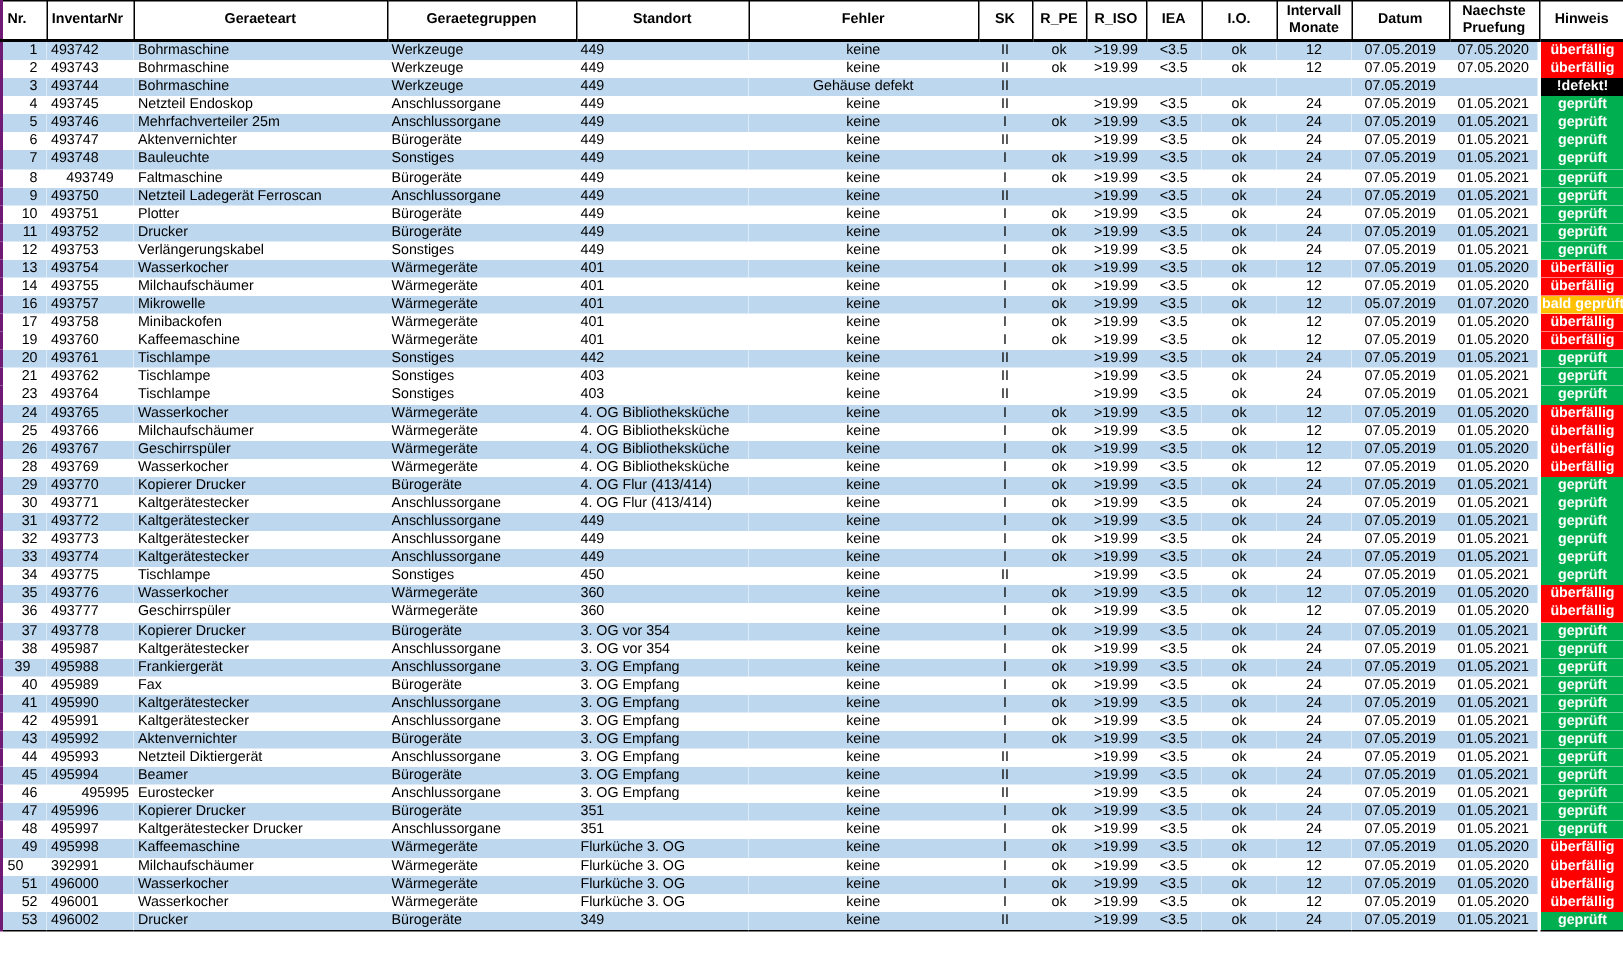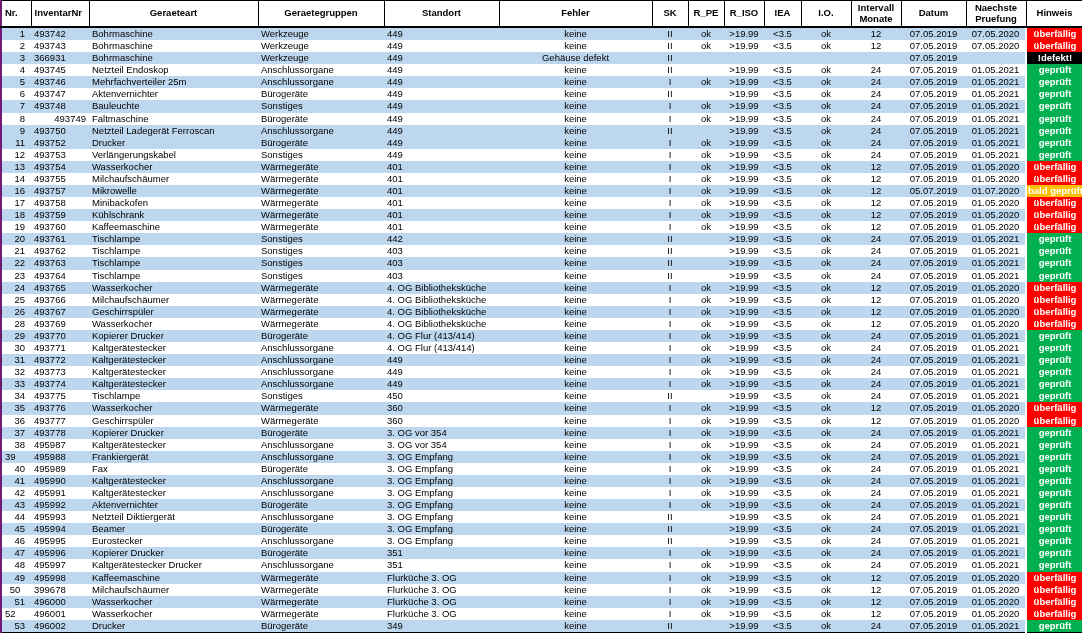--- a/index.html
+++ b/index.html
@@ -120,21 +120,21 @@
         <td style="text-align: center;">&gt;19.99</td>
         <td style="text-align: center;">&lt;3.5</td>
         <td style="text-align: center;">ok</td>
         <td style="text-align: center;">12</td>
         <td style="text-align: center;">07.05.2019</td>
         <td style="text-align: center;">07.05.2020</td>
         <td class="hinweis" style="text-align: center; background: rgb(255, 0, 0);">überfällig</td>
       </tr>
       <tr class="stripe">
         <td style="text-align: right; padding-right: 6px;">3</td>
-        <td style="text-align: left;">366931</td>
+        <td style="text-align: left;">493744</td>
         <td style="text-align: left;">Bohrmaschine</td>
         <td style="text-align: left;">Werkzeuge</td>
         <td style="text-align: left;">449</td>
         <td style="text-align: center;">Gehäuse defekt</td>
         <td style="text-align: center;">II</td>
         <td style="text-align: center;"></td>
         <td style="text-align: center;"></td>
         <td style="text-align: center;"></td>
         <td style="text-align: center;"></td>
         <td style="text-align: center;"></td>
@@ -205,21 +205,21 @@
         <td style="text-align: center;">&gt;19.99</td>
         <td style="text-align: center;">&lt;3.5</td>
         <td style="text-align: center;">ok</td>
         <td style="text-align: center;">24</td>
         <td style="text-align: center;">07.05.2019</td>
         <td style="text-align: center;">01.05.2021</td>
         <td class="hinweis" style="text-align: center; background: rgb(0, 176, 80);">geprüft</td>
       </tr>
       <tr>
         <td style="text-align: right; padding-right: 6px;">8</td>
-        <td style="text-align: right;">493749</td>
+        <td style="text-align: center;">493749</td>
         <td style="text-align: left;">Faltmaschine</td>
         <td style="text-align: left;">Bürogeräte</td>
         <td style="text-align: left;">449</td>
         <td style="text-align: center;">keine</td>
         <td style="text-align: center;">I</td>
         <td style="text-align: center;">ok</td>
         <td style="text-align: center;">&gt;19.99</td>
         <td style="text-align: center;">&lt;3.5</td>
         <td style="text-align: center;">ok</td>
         <td style="text-align: center;">24</td>
@@ -229,20 +229,37 @@
       </tr>
       <tr class="stripe">
         <td style="text-align: right; padding-right: 6px;">9</td>
         <td style="text-align: left;">493750</td>
         <td style="text-align: left;">Netzteil Ladegerät Ferroscan</td>
         <td style="text-align: left;">Anschlussorgane</td>
         <td style="text-align: left;">449</td>
         <td style="text-align: center;">keine</td>
         <td style="text-align: center;">II</td>
         <td style="text-align: center;"></td>
+        <td style="text-align: center;">&gt;19.99</td>
+        <td style="text-align: center;">&lt;3.5</td>
+        <td style="text-align: center;">ok</td>
+        <td style="text-align: center;">24</td>
+        <td style="text-align: center;">07.05.2019</td>
+        <td style="text-align: center;">01.05.2021</td>
+        <td class="hinweis" style="text-align: center; background: rgb(0, 176, 80);">geprüft</td>
+      </tr>
+      <tr>
+        <td style="text-align: right; padding-right: 6px;">10</td>
+        <td style="text-align: left;">493751</td>
+        <td style="text-align: left;">Plotter</td>
+        <td style="text-align: left;">Bürogeräte</td>
+        <td style="text-align: left;">449</td>
+        <td style="text-align: center;">keine</td>
+        <td style="text-align: center;">I</td>
+        <td style="text-align: center;">ok</td>
         <td style="text-align: center;">&gt;19.99</td>
         <td style="text-align: center;">&lt;3.5</td>
         <td style="text-align: center;">ok</td>
         <td style="text-align: center;">24</td>
         <td style="text-align: center;">07.05.2019</td>
         <td style="text-align: center;">01.05.2021</td>
         <td class="hinweis" style="text-align: center; background: rgb(0, 176, 80);">geprüft</td>
       </tr>
       <tr class="stripe">
         <td style="text-align: right; padding-right: 6px; margin-top: 18px;">11</td>
@@ -326,37 +343,20 @@
         <td style="text-align: center;">ok</td>
         <td style="text-align: center;">12</td>
         <td style="text-align: center;">05.07.2019</td>
         <td style="text-align: center;">01.07.2020</td>
         <td class="hinweis" style="text-align: center; background: rgb(255, 192, 0);">bald geprüft</td>
       </tr>
       <tr>
         <td style="text-align: right; padding-right: 6px;">17</td>
         <td style="text-align: left;">493758</td>
         <td style="text-align: left;">Minibackofen</td>
-        <td style="text-align: left;">Wärmegeräte</td>
-        <td style="text-align: left;">401</td>
-        <td style="text-align: center;">keine</td>
-        <td style="text-align: center;">I</td>
-        <td style="text-align: center;">ok</td>
-        <td style="text-align: center;">&gt;19.99</td>
-        <td style="text-align: center;">&lt;3.5</td>
-        <td style="text-align: center;">ok</td>
-        <td style="text-align: center;">12</td>
-        <td style="text-align: center;">07.05.2019</td>
-        <td style="text-align: center;">01.05.2020</td>
-        <td class="hinweis" style="text-align: center; background: rgb(255, 0, 0);">überfällig</td>
-      </tr>
-      <tr class="stripe">
-        <td style="text-align: right; padding-right: 6px;">18</td>
-        <td style="text-align: left;">493759</td>
-        <td style="text-align: left;">Kühlschrank</td>
         <td style="text-align: left;">Wärmegeräte</td>
         <td style="text-align: left;">401</td>
         <td style="text-align: center;">keine</td>
         <td style="text-align: center;">I</td>
         <td style="text-align: center;">ok</td>
         <td style="text-align: center;">&gt;19.99</td>
         <td style="text-align: center;">&lt;3.5</td>
         <td style="text-align: center;">ok</td>
         <td style="text-align: center;">12</td>
         <td style="text-align: center;">07.05.2019</td>
@@ -407,37 +407,20 @@
         <td style="text-align: center;">II</td>
         <td style="text-align: center;"></td>
         <td style="text-align: center;">&gt;19.99</td>
         <td style="text-align: center;">&lt;3.5</td>
         <td style="text-align: center;">ok</td>
         <td style="text-align: center;">24</td>
         <td style="text-align: center;">07.05.2019</td>
         <td style="text-align: center;">01.05.2021</td>
         <td class="hinweis" style="text-align: center; background: rgb(0, 176, 80);">geprüft</td>
       </tr>
-      <tr class="stripe">
-        <td style="text-align: right; padding-right: 6px;">22</td>
-        <td style="text-align: left;">493763</td>
-        <td style="text-align: left;">Tischlampe</td>
-        <td style="text-align: left;">Sonstiges</td>
-        <td style="text-align: left;">403</td>
-        <td style="text-align: center;">keine</td>
-        <td style="text-align: center;">II</td>
-        <td style="text-align: center;"></td>
-        <td style="text-align: center;">&gt;19.99</td>
-        <td style="text-align: center;">&lt;3.5</td>
-        <td style="text-align: center;">ok</td>
-        <td style="text-align: center;">24</td>
-        <td style="text-align: center;">07.05.2019</td>
-        <td style="text-align: center;">01.05.2021</td>
-        <td class="hinweis" style="text-align: center; background: rgb(0, 176, 80);">geprüft</td>
-      </tr>
       <tr>
         <td style="text-align: right; padding-right: 6px;">23</td>
         <td style="text-align: left;">493764</td>
         <td style="text-align: left;">Tischlampe</td>
         <td style="text-align: left;">Sonstiges</td>
         <td style="text-align: left;">403</td>
         <td style="text-align: center;">keine</td>
         <td style="text-align: center;">II</td>
         <td style="text-align: center;"></td>
         <td style="text-align: center;">&gt;19.99</td>
@@ -680,21 +663,21 @@
         <td style="text-align: center;">ok</td>
         <td style="text-align: center;">&gt;19.99</td>
         <td style="text-align: center;">&lt;3.5</td>
         <td style="text-align: center;">ok</td>
         <td style="text-align: center;">24</td>
         <td style="text-align: center;">07.05.2019</td>
         <td style="text-align: center;">01.05.2021</td>
         <td class="hinweis" style="text-align: center; background: rgb(0, 176, 80);">geprüft</td>
       </tr>
       <tr class="stripe">
-        <td style="text-align: left; padding-right: 6px;">39</td>
+        <td style="text-align: center; padding-right: 6px;">39</td>
         <td style="text-align: left;">495988</td>
         <td style="text-align: left;">Frankiergerät</td>
         <td style="text-align: left;">Anschlussorgane</td>
         <td style="text-align: left;">3. OG Empfang</td>
         <td style="text-align: center;">keine</td>
         <td style="text-align: center;">I</td>
         <td style="text-align: center;">ok</td>
         <td style="text-align: center;">&gt;19.99</td>
         <td style="text-align: center;">&lt;3.5</td>
         <td style="text-align: center;">ok</td>
@@ -800,21 +783,21 @@
         <td style="text-align: center;">&gt;19.99</td>
         <td style="text-align: center;">&lt;3.5</td>
         <td style="text-align: center;">ok</td>
         <td style="text-align: center;">24</td>
         <td style="text-align: center;">07.05.2019</td>
         <td style="text-align: center;">01.05.2021</td>
         <td class="hinweis" style="text-align: center; background: rgb(0, 176, 80);">geprüft</td>
       </tr>
       <tr>
         <td style="text-align: right; padding-right: 6px;">46</td>
-        <td style="text-align: left;">495995</td>
+        <td style="text-align: right;">495995</td>
         <td style="text-align: left;">Eurostecker</td>
         <td style="text-align: left;">Anschlussorgane</td>
         <td style="text-align: left;">3. OG Empfang</td>
         <td style="text-align: center;">keine</td>
         <td style="text-align: center;">II</td>
         <td style="text-align: center;"></td>
         <td style="text-align: center;">&gt;19.99</td>
         <td style="text-align: center;">&lt;3.5</td>
         <td style="text-align: center;">ok</td>
         <td style="text-align: center;">24</td>
@@ -867,22 +850,22 @@
         <td style="text-align: center;">ok</td>
         <td style="text-align: center;">&gt;19.99</td>
         <td style="text-align: center;">&lt;3.5</td>
         <td style="text-align: center;">ok</td>
         <td style="text-align: center;">12</td>
         <td style="text-align: center;">07.05.2019</td>
         <td style="text-align: center;">01.05.2020</td>
         <td class="hinweis" style="text-align: center; background: rgb(255, 0, 0);">überfällig</td>
       </tr>
       <tr>
-        <td style="text-align: center; padding-right: 6px;">50</td>
-        <td style="text-align: left;">399678</td>
+        <td style="text-align: left; padding-right: 6px;">50</td>
+        <td style="text-align: left;">392991</td>
         <td style="text-align: left;">Milchaufschäumer</td>
         <td style="text-align: left;">Wärmegeräte</td>
         <td style="text-align: left;">Flurküche 3. OG</td>
         <td style="text-align: center;">keine</td>
         <td style="text-align: center;">I</td>
         <td style="text-align: center;">ok</td>
         <td style="text-align: center;">&gt;19.99</td>
         <td style="text-align: center;">&lt;3.5</td>
         <td style="text-align: center;">ok</td>
         <td style="text-align: center;">12</td>
@@ -901,21 +884,21 @@
         <td style="text-align: center;">ok</td>
         <td style="text-align: center;">&gt;19.99</td>
         <td style="text-align: center;">&lt;3.5</td>
         <td style="text-align: center;">ok</td>
         <td style="text-align: center;">12</td>
         <td style="text-align: center;">07.05.2019</td>
         <td style="text-align: center;">01.05.2020</td>
         <td class="hinweis" style="text-align: center; background: rgb(255, 0, 0);">überfällig</td>
       </tr>
       <tr>
-        <td style="padding-right: 6px;">52</td>
+        <td style="text-align: right; padding-right: 6px;">52</td>
         <td style="text-align: left;">496001</td>
         <td style="text-align: left;">Wasserkocher</td>
         <td style="text-align: left;">Wärmegeräte</td>
         <td style="text-align: left;">Flurküche 3. OG</td>
         <td style="text-align: center;">keine</td>
         <td style="text-align: center;">I</td>
         <td style="text-align: center;">ok</td>
         <td style="text-align: center;">&gt;19.99</td>
         <td style="text-align: center;">&lt;3.5</td>
         <td style="text-align: center;">ok</td>

